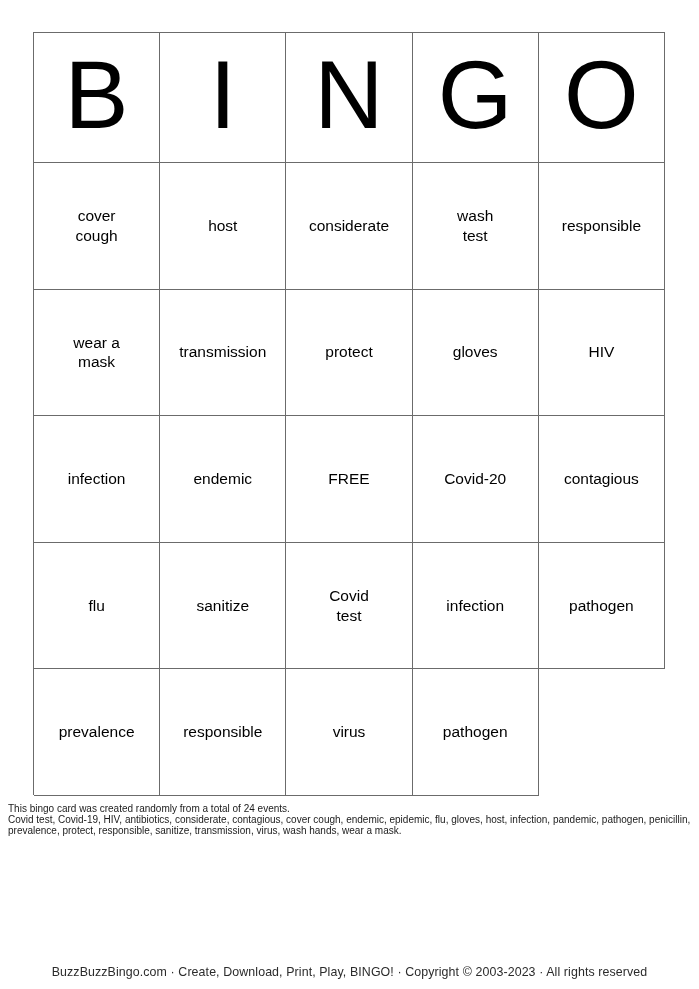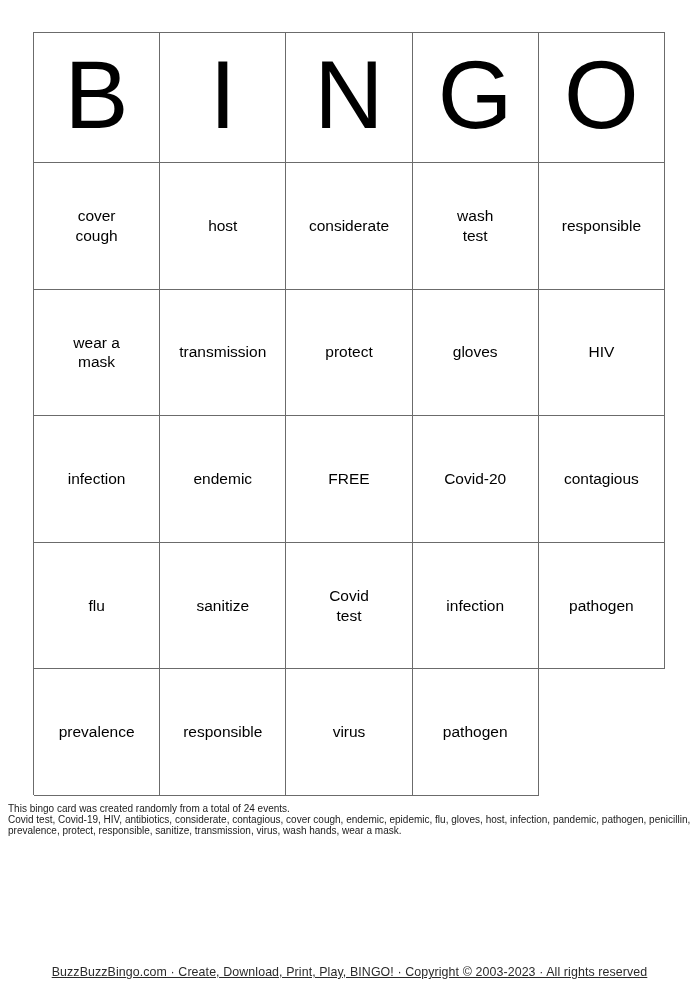--- a/index.html
+++ b/index.html
@@ -87,21 +87,20 @@
   .footer {
     position: absolute;
     left: 0;
     top: 963px;
     width: 699px;
     text-align: center;
     font-size: 12.4px;
     line-height: 18px;
     color: #2b2b2b;
     letter-spacing: 0.1px;
-    text-decoration: underline;
   }
 </style>
 </head>
 <body>
 
 <div id="card-root">
 
   <div class="bingo-grid">
 
     <div class="header-cell">B</div>

